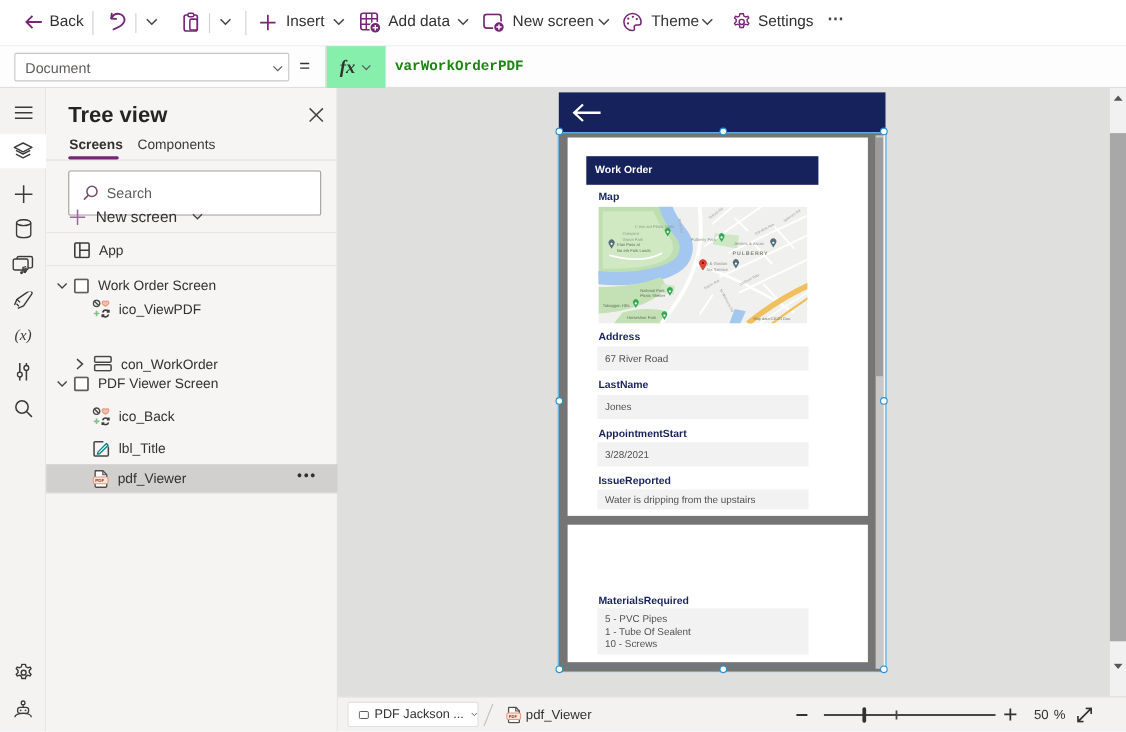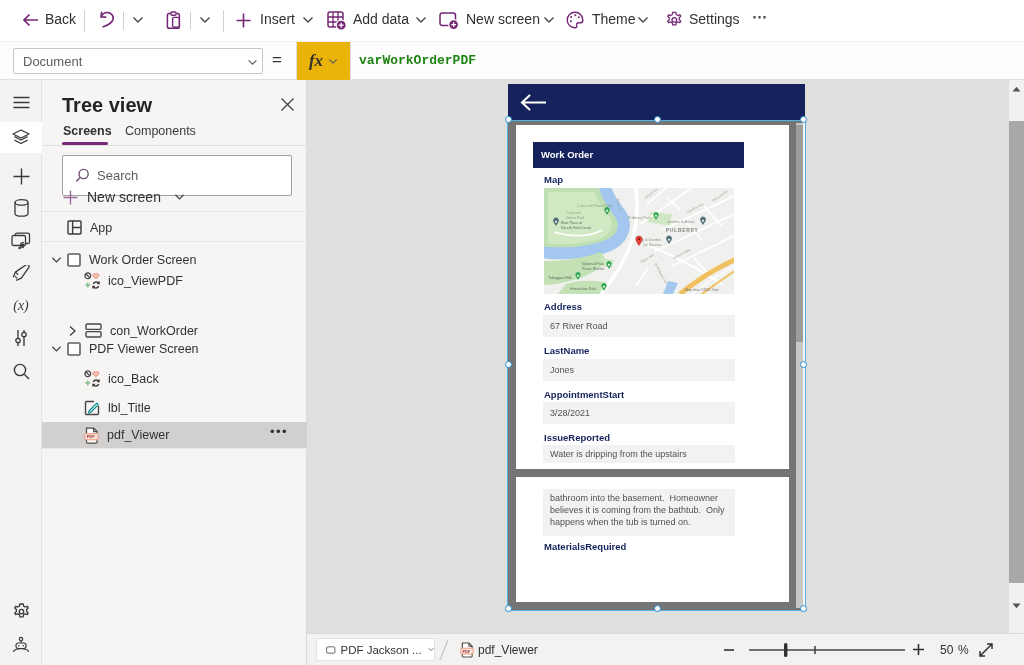--- a/index.html
+++ b/index.html
@@ -10,21 +10,21 @@
   
   #topbar { position:absolute; left:0; top:0; width:1024px; height:41px; background:#fff; display:flex; align-items:center; }
   #topbar .it { display:flex; align-items:center; color:#323130; font-size:14px; }
   .vdiv { width:1px; height:22px; background:#d2d0ce; }
   .vdiv.s { height:18px; }
 
   
   #fbar { position:absolute; left:0; top:41px; width:1024px; height:39px; background:#fdfdfd; border-top:1px solid #f0efee; border-bottom:1px solid #e1dfdd; }
   #propdd { position:absolute; left:13px; top:6px; width:250px; height:26px; background:#fff; border:1px solid #c8c6c4; border-radius:2px; display:flex; align-items:center; color:#605e5c; font-size:13px; padding-left:9px; }
   #eq { position:absolute; left:272px; top:8px; font-size:17px; color:#323130; font-weight:400; }
-  #fxbox { position:absolute; left:296px; top:0px; width:55px; height:38px; background:#eab308; border-left:1px solid #e1dfdd; border-right:1px solid #e1dfdd; display:flex; align-items:center; justify-content:center; }
+  #fxbox { position:absolute; left:296px; top:0px; width:55px; height:38px; background:#86efac; border-left:1px solid #e1dfdd; border-right:1px solid #e1dfdd; display:flex; align-items:center; justify-content:center; }
   #ftext { position:absolute; left:359px; top:11px; font-family:"Liberation Mono", monospace; font-size:13px; font-weight:700; color:#1d8412; letter-spacing:0px; }
 
   
   #rail { position:absolute; left:0; top:80px; width:42px; height:585px; background:#f4f3f2; border-right:1px solid #e6e4e2; }
   .ricon { position:absolute; left:0; width:42px; height:32px; display:flex; align-items:center; justify-content:center; }
   #railActive { position:absolute; left:0; top:42px; width:42px; height:31px; background:#fff; }
 
   
   #tree { position:absolute; left:42px; top:80px; width:265px; height:585px; background:#f6f5f4; border-right:1px solid #dcdad8; }
   #treeHead { position:absolute; left:20px; top:14px; font-size:20px; font-weight:700; color:#252423; }
@@ -451,24 +451,24 @@
         <div class="flabel" style="top:264px">AppointmentStart</div>
         <div class="finput" style="top:277px;height:22px;">
             <span class="tx" style="top:6px">3/28/2021</span>
           </div>
         <div class="flabel" style="top:307px">IssueReported</div>
         <div class="finput" style="top:320px;height:18px;">
             <span class="tx" style="top:4px">Water is dripping from the upstairs</span>
           </div>
       </div>
       <div class="page" id="page2">
-        <div class="finput" style="top:12px;height:47px;">
-            <span class="tx" style="top:3px;line-height:12px;width:185px;">bathroom into the basement.&nbsp; Homeowner believes it is coming from the bathtub.&nbsp; Only happens when the tub is turned on.</span>
+        <div class="flabel" style="top:64px">MaterialsRequired</div>
+        <div class="finput" style="top:76px;height:42px;">
+            <span class="tx" style="top:4px;line-height:11.5px;">5 - PVC Pipes<br>1 - Tube Of Sealent<br>10 - Screws</span>
           </div>
-        <div class="flabel" style="top:64px">MaterialsRequired</div>
       </div>
       <div id="pdfsb">
           <div id="pdfsbThumb"></div>
         </div>
       <div style="position:absolute;left:295px;top:0;width:2px;height:489px;background:#f5f5f5;"></div>
     </div>
     <div id="selrect"></div>
     <div class="hdl" style="left:198px;top:36px"></div>
     <div class="hdl" style="left:346.5px;top:36px"></div>
     <div class="hdl" style="left:492.5px;top:36px"></div>

